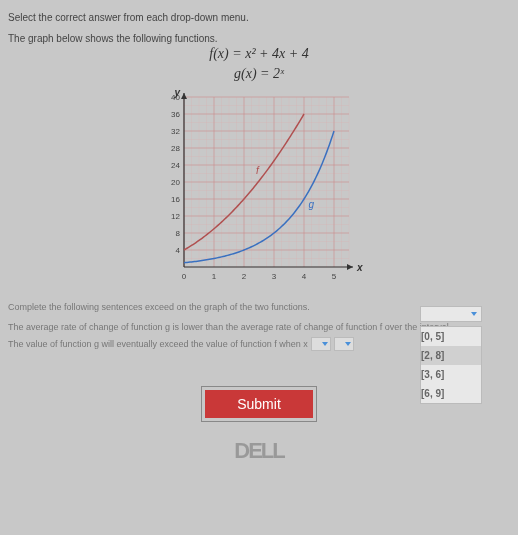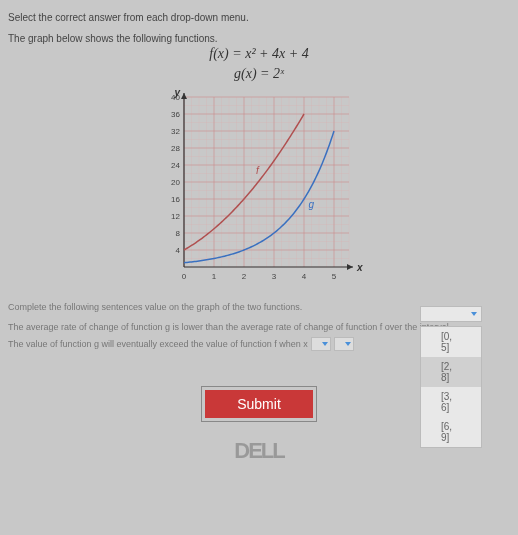--- a/index.html
+++ b/index.html
@@ -79,21 +79,21 @@
     .dropdown-menu {
       position: absolute;
       right: 36px;
       top: 326px;
       background: #e8e8e8;
       border: 1px solid #bbb;
       width: 62px;
       font-size: 10px;
       color: #666;
     }
-    .dropdown-menu .item { padding: 4px 20px; }
+    .dropdown-menu .item { padding: 4px 0; font-weight: bold; }
     .dropdown-menu .item.highlight { background: #d0d0d0; }
     .submit-row {
       display: flex;
       justify-content: center;
       margin-top: 38px;
     }
     .submit-btn {
       background: #c93838;
       color: #fff;
       padding: 6px 32px;
@@ -214,21 +214,21 @@
           <text x="203" y="184" font-size="10" font-style="italic" font-weight="bold" fill="#333">x</text>
           <path d="M30,163 L31.5,162.139375 L33,161.2575 L34.5,160.354375 L36,159.43 L37.5,158.484375 L39,157.51749999999998 L40.5,156.529375 L42,155.52 L43.5,154.489375 L45,153.4375 L46.5,152.364375 L48,151.27 L49.5,150.154375 L51,149.0175 L52.5,147.859375 L54,146.68 L55.5,145.479375 L57,144.2575 L58.5,143.014375 L60,141.75 L61.5,140.464375 L63,139.1575 L64.5,137.829375 L66,136.48 L67.5,135.109375 L69,133.7175 L70.5,132.304375 L72,130.87 L73.5,129.414375 L75,127.9375 L76.5,126.439375 L78,124.92 L79.5,123.37937500000001 L81,121.8175 L82.5,120.234375 L84,118.63 L85.5,117.004375 L87,115.3575 L88.5,113.689375 L90,112 L91.5,110.289375 L93,108.55749999999999 L94.5,106.804375 L96,105.03 L97.5,103.234375 L99,101.4175 L100.5,99.579375 L102,97.72 L103.5,95.83937499999999 L105,93.9375 L106.5,92.01437499999999 L108,90.07 L109.5,88.104375 L111.00000000000001,86.11749999999998 L112.5,84.109375 L113.99999999999999,82.08000000000001 L115.5,80.02937499999999 L116.99999999999999,77.95750000000001 L118.5,75.864375 L120,73.75 L121.5,71.61437500000001 L123,69.4575 L124.5,67.279375 L126.00000000000001,65.08 L127.5,62.859375 L129,60.61750000000001 L130.5,58.354374999999976 L132,56.07000000000002 L133.5,53.764375 L135,51.4375 L136.5,49.08937499999999 L138,46.72 L139.5,44.329375 L141,41.91749999999999 L142.5,39.484375 L144,37.03 L145.5,34.55437499999999 L147,32.057499999999976 L148.5,29.53937499999998 L150,27" stroke="#b05050" stroke-width="1.5" fill="none"></path>
           <path d="M30,175.75 L31.5,175.60012407367415 L33,175.44496278422076 L34.5,175.28432974371165 L36,175.1180319912626 L37.5,174.94586976123844 L39,174.7676362432841 L40.5,174.58311733389314 L42,174.3920913792152 L43.5,174.1943289087938 L45,173.98959235991435 L46.5,173.77763579223108 L48,173.5582045923308 L49.5,173.33103516787762 L51,173.09585463097198 L52.5,172.85238047034343 L54,172.60032021198293 L55.5,172.33937106780795 L57,172.06921957193714 L58.5,171.7895412041388 L60,171.5 L61.5,171.2002481473483 L63,170.8899255684415 L64.5,170.56865948742333 L66,170.2360639825252 L67.5,169.89173952247688 L69,169.5352724865682 L70.5,169.16623466778628 L72,168.7841827584304 L73.5,168.38865781758764 L75,167.97918471982868 L76.5,167.5552715844622 L78,167.11640918466162 L79.5,166.66207033575523 L81,166.191709261944 L82.5,165.70476094068687 L84,165.2006404239659 L85.5,164.6787421356159 L87,164.13843914387428 L88.5,163.57908240827763 L90,163 L91.5,162.40049629469658 L93,161.77985113688302 L94.5,161.13731897484664 L96,160.4721279650504 L97.5,159.78347904495374 L99,159.07054497313644 L100.5,158.33246933557254 L102,157.5683655168608 L103.5,156.77731563517528 L105,155.9583694396574 L106.5,155.11054316892438 L108,154.23281836932324 L109.5,153.32414067151046 L111.00000000000001,152.383418523888 L112.5,151.4095218813737 L113.99999999999999,150.4012808479318 L115.5,149.35748427123178 L116.99999999999999,148.27687828774856 L118.5,147.15816481655526 L120,146 L121.5,144.80099258939316 L123,143.55970227376602 L124.5,142.27463794969327 L126.00000000000001,140.9442559301008 L127.5,139.56695808990747 L129,138.14108994627287 L130.5,136.66493867114508 L132,135.13673103372162 L133.5,133.55463127035054 L135,131.91673887931478 L136.5,130.22108633784873 L138,128.46563673864645 L139.5,126.64828134302095 L141,124.76683704777598 L142.5,122.81904376274741 L144,120.80256169586357 L145.5,118.71496854246354 L147,116.55375657549709 L148.5,114.31632963311048 L150,112 L151.5,109.60198517878634 L153,107.11940454753208 L154.5,104.54927589938652 L156,101.88851186020162 L157.5,99.13391617981497 L159,96.28217989254571 L160.5,93.3298773422902 L162,90.27346206744316 L163.5,87.1092625407011 L165,83.83347775862954 L166.5,80.44217267569748 L168,76.93127347729295 L169.50000000000003,73.2965626860419 L171,69.53367409555196 L172.5,65.63808752549483 L174,61.60512339172713 L175.49999999999997,57.42993708492712 L177,53.10751315099415 L178.5,48.63265926622097 L180,44" stroke="#3a70c0" stroke-width="1.5" fill="none"></path>
           <text x="102" y="86.49999999999999" font-size="10" font-style="italic" fill="#b05050">f</text>
           <text x="154.5" y="120.5" font-size="10" font-style="italic" fill="#3a70c0">g</text>
         </svg>
     </div>
   </div>
 
   <div class="sentences">
-    <div style="margin-bottom:4px;">Complete the following sentences value on the graph of the two functions.</div>
+    <div style="margin-bottom:4px;">Complete the following sentences exceed on the graph of the two functions.</div>
     <div class="sentence-row">
       <span>The average rate of change of function g is lower than the average rate of change of function f over the interval</span>
     </div>
     <div class="sentence-row">
       <span>The value of function g will eventually exceed the value of function f when x</span>
       <span class="dropdown-inline"></span>
       <span class="dropdown-inline"></span>
     </div>
   </div>
 

